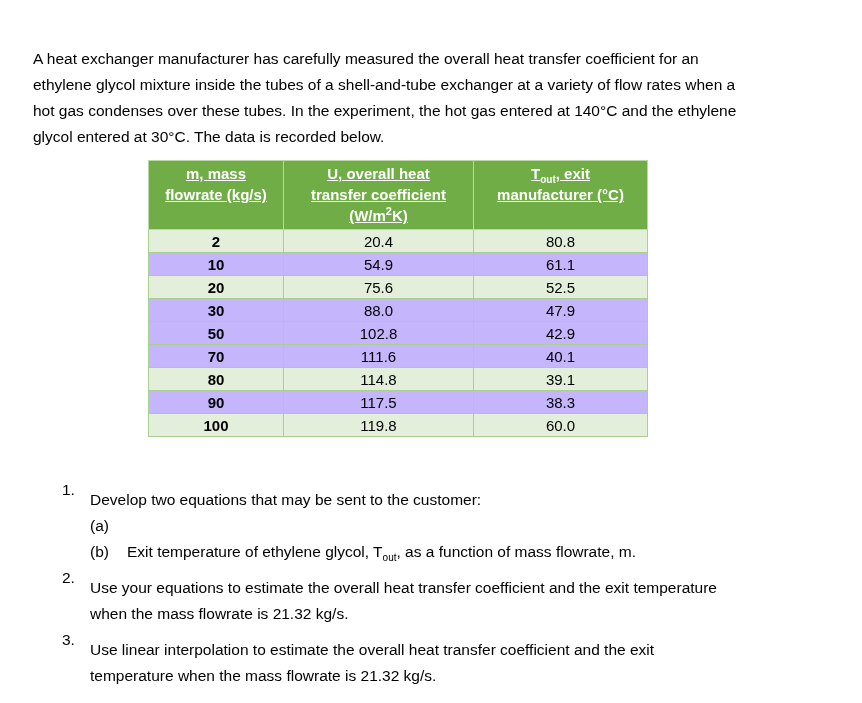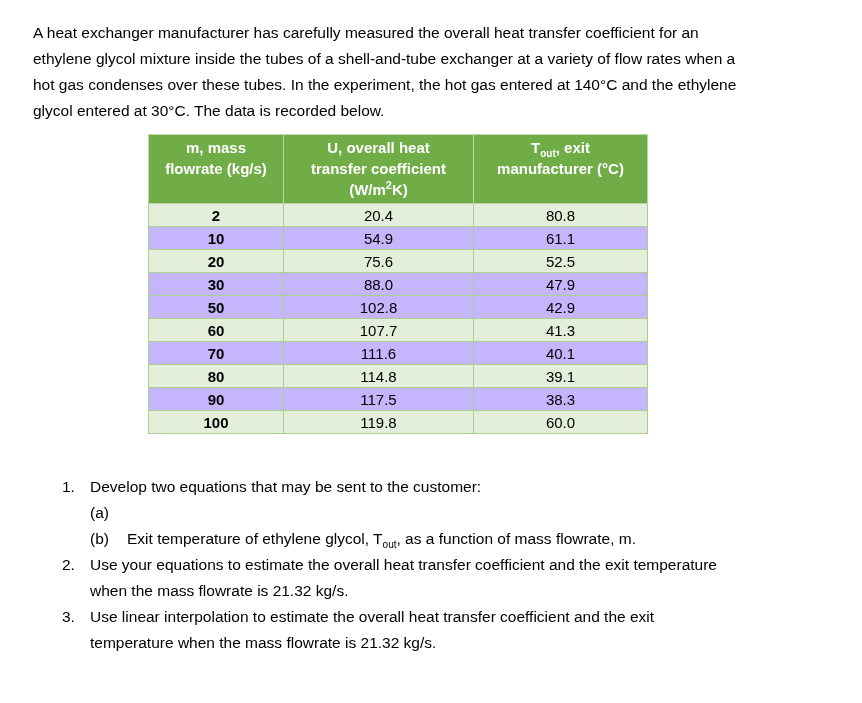--- a/index.html
+++ b/index.html
@@ -8,21 +8,21 @@
     background: #ffffff;
   }
   body {
     width: 862px;
     height: 703px;
     font-family: "Liberation Sans", sans-serif;
     color: #000000;
     overflow: hidden;
   }
   .page {
-    padding: 20px 30px 0 33px;
+    padding: 46px 30px 0 33px;
   }
   
   .intro .line {
     font-size: 15.5px;
     line-height: 26px;
     white-space: nowrap;
   }
   
   table.data {
     border-collapse: collapse;
@@ -35,20 +35,21 @@
   table.data th {
     background: #71AD47;
     color: #ffffff;
     font-weight: bold;
     font-size: 15px;
     line-height: 21px;
     text-align: center;
     vertical-align: top;
     border: 1px solid #bcd9a5;
     padding: 2px 4px 3px 4px;
+    text-decoration: underline;
   }
   table.data td {
     border: 1px solid #A9D08E;
     font-size: 15px;
     text-align: center;
     height: 22px;
     padding: 0 4px;
     background: #c4b5fd;
   }
   table.data td.m { font-weight: bold; }
@@ -65,21 +66,21 @@
   .tasks {
     margin: 40px 0 0 29px;
     font-size: 15.5px;
     line-height: 26px;
   }
   .task { display: flex; }
   .task .num {
     flex: none;
     width: 28px;
   }
-  .task .body { flex: 1; }
+  .task .body { flex: 1; margin-top: 10px; }
   .task .body .tline { white-space: nowrap; }
   .subitem { display: flex; }
   .subitem .submarker {
     flex: none;
     width: 37px;
   }
   .subitem .subtext { white-space: nowrap; }
   .tasks sub {
     font-size: 10px;
     line-height: 0;
@@ -139,25 +140,20 @@
       <tr>
           <td class="m">30</td>
           <td>88.0</td>
           <td>47.9</td>
         </tr>
       <tr>
           <td class="m">50</td>
           <td>102.8</td>
           <td>42.9</td>
         </tr>
-      <tr class="band">
-          <td class="m">60</td>
-          <td>107.7</td>
-          <td>41.3</td>
-        </tr>
       <tr>
           <td class="m">70</td>
           <td>111.6</td>
           <td>40.1</td>
         </tr>
       <tr class="band">
           <td class="m">80</td>
           <td>114.8</td>
           <td>39.1</td>
         </tr>

